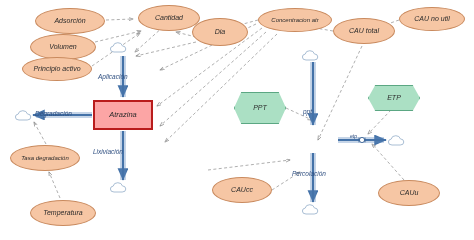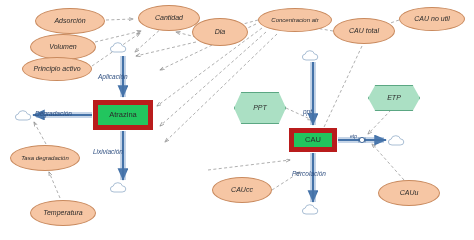--- a/index.html
+++ b/index.html
@@ -36,23 +36,24 @@
     line-height: 1.05;
   }
   .ellipse {
     background: #f6c6a4;
     border: 1px solid #c98a5e;
     border-radius: 50%;
     font-size: 7px;
     font-style: italic;
   }
   .rect {
-    background: #22c55e;
-    border: 5px solid #b91c1c;
+    background: #fca5a5;
+    border: 2px solid #b91c1c;
     font-size: 7.5px;
+    font-style: italic;
   }
   .hex {
     background: #abe0c4;
     border: 1px solid #5ba783;
     font-size: 7px;
     font-style: italic;
     clip-path: polygon(14% 0%, 86% 0%, 100% 50%, 86% 100%, 14% 100%, 0% 50%);
   }
   .edge-label {
     position: absolute;
@@ -155,23 +156,20 @@
   </div>
   <div class="node ellipse" style="left:333px;top:18px;width:62px;height:26px;">
     <span>CAU total</span>
   </div>
   <div class="node ellipse" style="left:399px;top:7px;width:66px;height:24px;">
     <span>CAU no util</span>
   </div>
   <div class="node rect" style="left:93px;top:100px;width:60px;height:30px;">
     <span>Atrazina</span>
   </div>
-  <div class="node rect" style="left:289px;top:128px;width:48px;height:24px;">
-    <span>CAU</span>
-  </div>
   <div class="node hex" style="left:234px;top:92px;width:52px;height:32px;">
     <span>PPT</span>
   </div>
   <div class="node hex" style="left:368px;top:85px;width:52px;height:26px;">
     <span>ETP</span>
   </div>
   <div class="node ellipse" style="left:10px;top:145px;width:70px;height:26px;font-size:6px;">
     <span>Tasa degradación</span>
   </div>
   <div class="node ellipse" style="left:30px;top:200px;width:66px;height:26px;">

